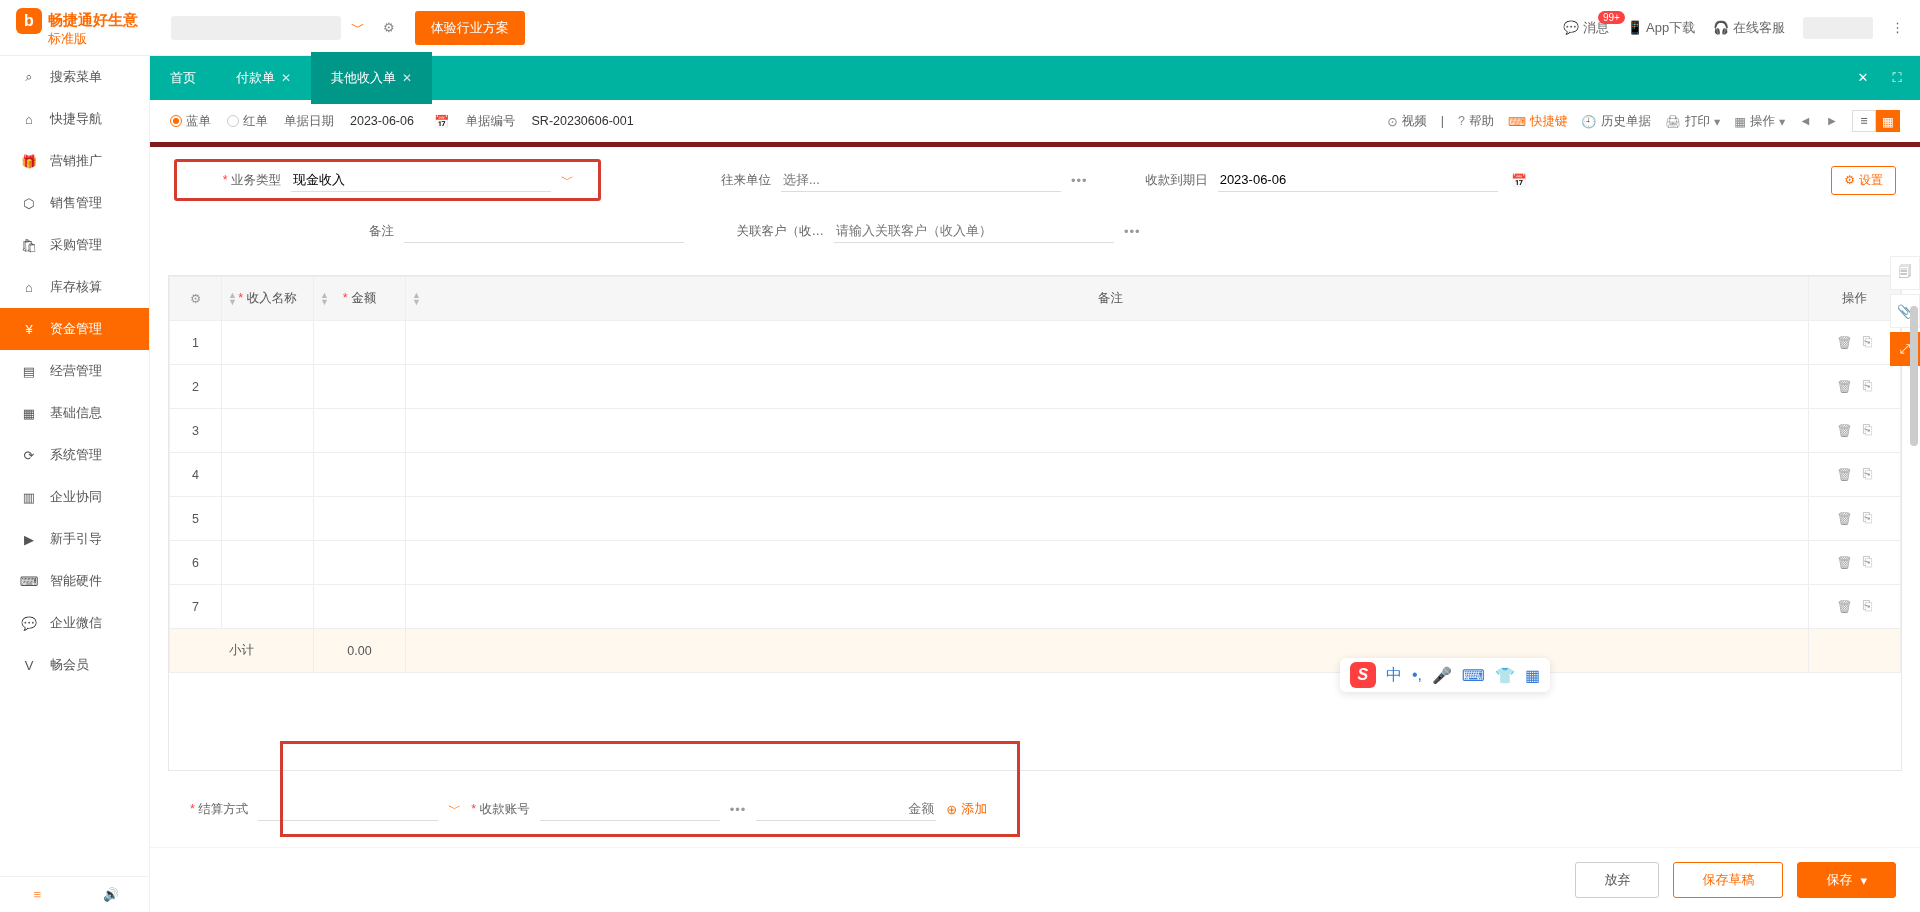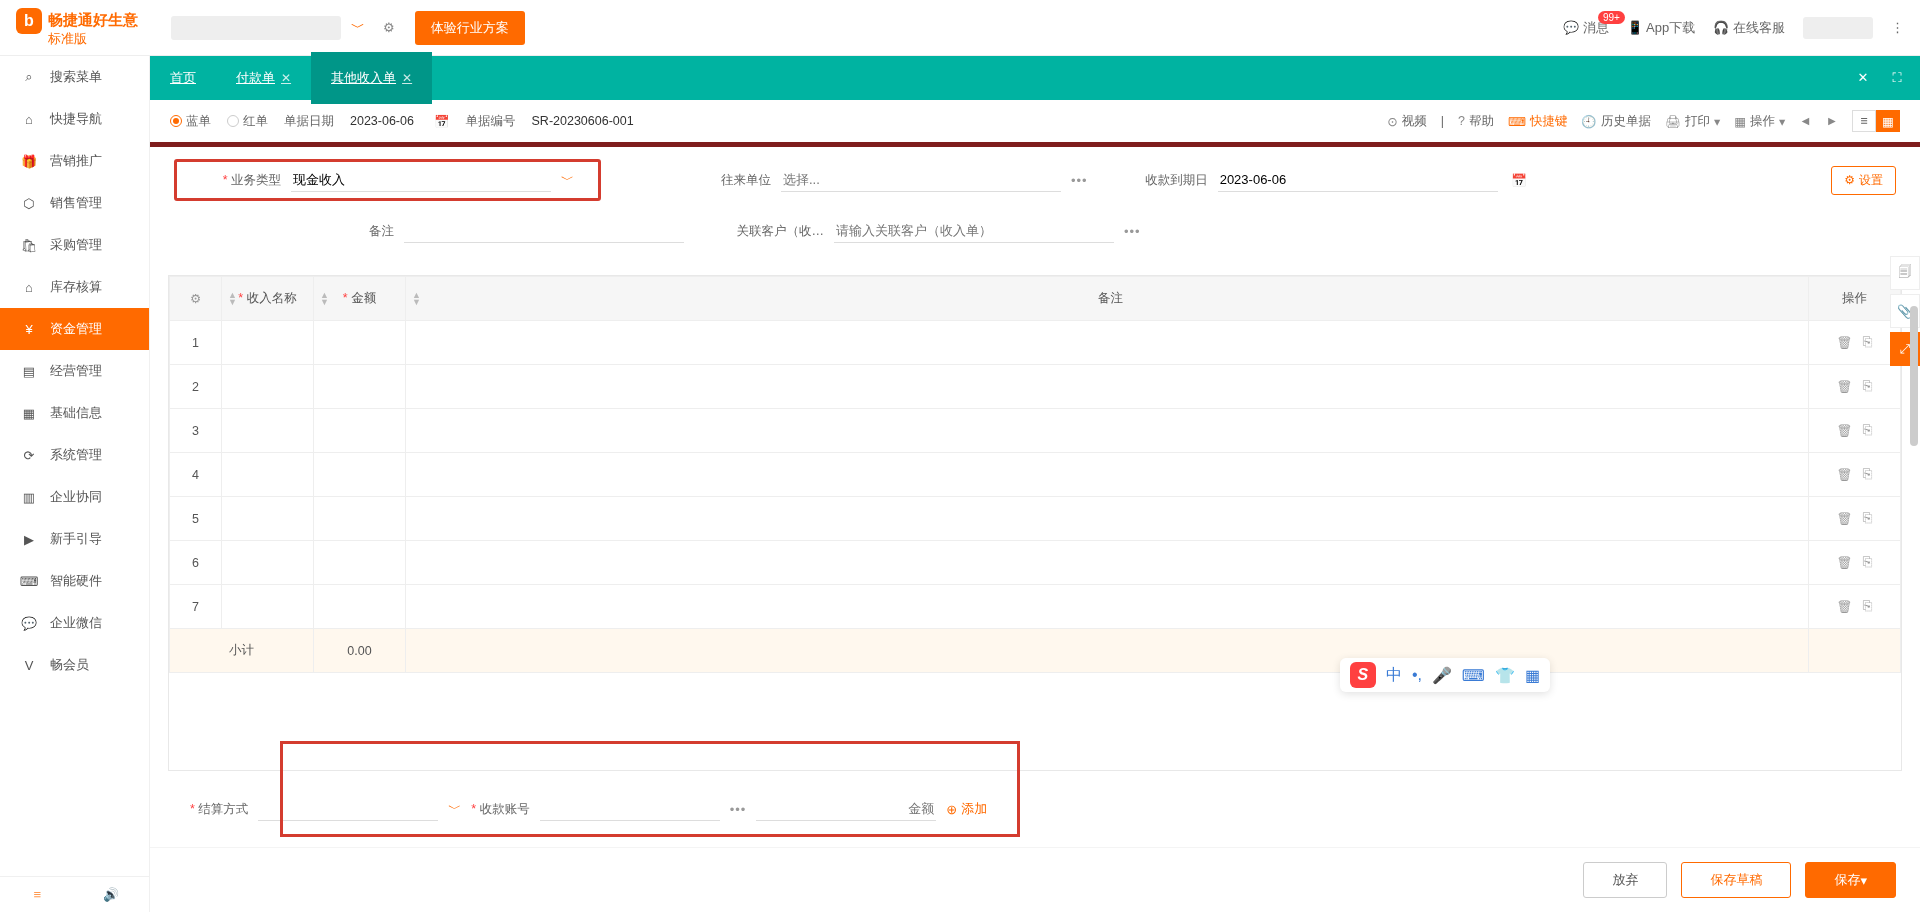--- a/index.html
+++ b/index.html
@@ -31,21 +31,21 @@
 .side-item.active { background: #ff6a00; color: #fff; }
 .side-icon { width: 18px; display: inline-flex; justify-content: center; }
 .side-bottom { margin-top: auto; display: flex; border-top: 1px solid #f0f0f0; }
 .side-bottom > div { flex: 1; text-align: center; padding: 10px; color: #ff9a50; cursor: pointer; }
 
 
 .main { flex: 1; display: flex; flex-direction: column; background: #f7f7f7; position: relative; }
 
 
 .tabs { background: #00b3a1; display: flex; align-items: center; height: 44px; }
-.tab { padding: 0 20px; height: 52px; display: flex; align-items: center; color: #fff; cursor: pointer; position: relative; gap: 6px; text-decoration: underline; }
+.tab { padding: 0 20px; height: 52px; display: flex; align-items: center; color: #fff; cursor: pointer; position: relative; gap: 6px; }
 .tab.active { background: #009688; }
 .tab .close { font-size: 12px; opacity: .8; }
 .tabs-right { margin-left: auto; display: flex; gap: 8px; padding-right: 10px; }
 .tabs-right span { color: #fff; cursor: pointer; width: 26px; text-align: center; }
 
 
 .card { background: #fff; margin: 0; flex: 1; display: flex; flex-direction: column; overflow: hidden; }
 
 
 .form-hdr { display: flex; align-items: center; padding: 10px 20px; border-bottom: 5px solid #7f1d1d; gap: 16px; font-size: 12.5px; color: #666; }
@@ -91,21 +91,21 @@
 .settle { display: flex; align-items: center; gap: 10px; padding: 26px 40px; }
 .settle .field .inp { min-width: 110px; }
 .add-link { color: #ff6a00; display: inline-flex; align-items: center; gap: 4px; cursor: pointer; }
 .hl2 { position: absolute; left: 130px; width: 740px; border: 3px solid #d43c2f; pointer-events: none; height: 96px; }
 
 
 .footer { padding: 14px 24px; display: flex; justify-content: flex-end; gap: 14px; border-top: 1px solid #f4f4f4; background: #fff; }
 .btn { padding: 8px 28px; border-radius: 3px; cursor: pointer; font-size: 13px; }
 .btn-plain { background: #fff; border: 1px solid #ccc; color: #555; }
 .btn-outl-o { background: #fff; border: 1px solid #ff6a00; color: #ff6a00; }
-.btn-fill-o { background: #ff6a00; border: 1px solid #ff6a00; color: #fff; display: inline-flex; align-items: center; }
+.btn-fill-o { background: #ff6a00; border: 1px solid #ff6a00; color: #fff; display: inline-flex; align-items: center; gap: 8px; }
 
 
 .right-rail { position: absolute; right: 0; top: 200px; display: flex; flex-direction: column; gap: 4px; }
 .right-rail span { width: 30px; height: 34px; background: #fff; border: 1px solid #eee; display: inline-flex; align-items: center; justify-content: center; color: #999; cursor: pointer; }
 .right-rail span.on { background: #ff6a00; color: #fff; border-color: #ff6a00; }
 
 
 .ime { position: fixed; right: 370px; bottom: 220px; display: flex; align-items: center; gap: 10px; background: #fff; padding: 4px 10px; border-radius: 6px; box-shadow: 0 2px 8px rgba(0,0,0,.12); }
 .ime .s { width: 26px; height: 26px; background: #ff4040; color: #fff; border-radius: 6px; display: inline-flex; align-items: center; justify-content: center; font-weight: bold; font-style: italic; }
 .ime span { color: #3a7bd5; font-size: 16px; }

